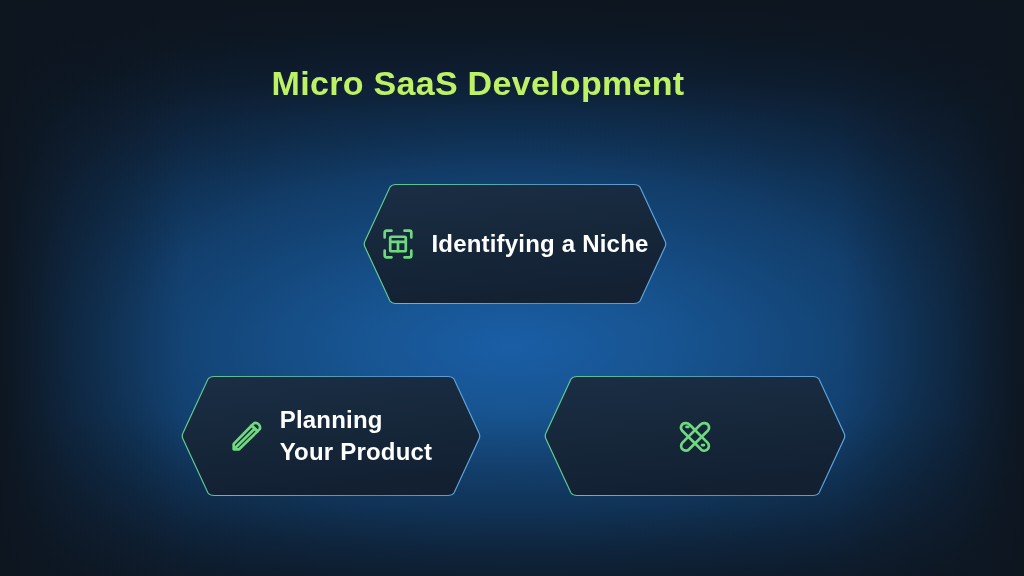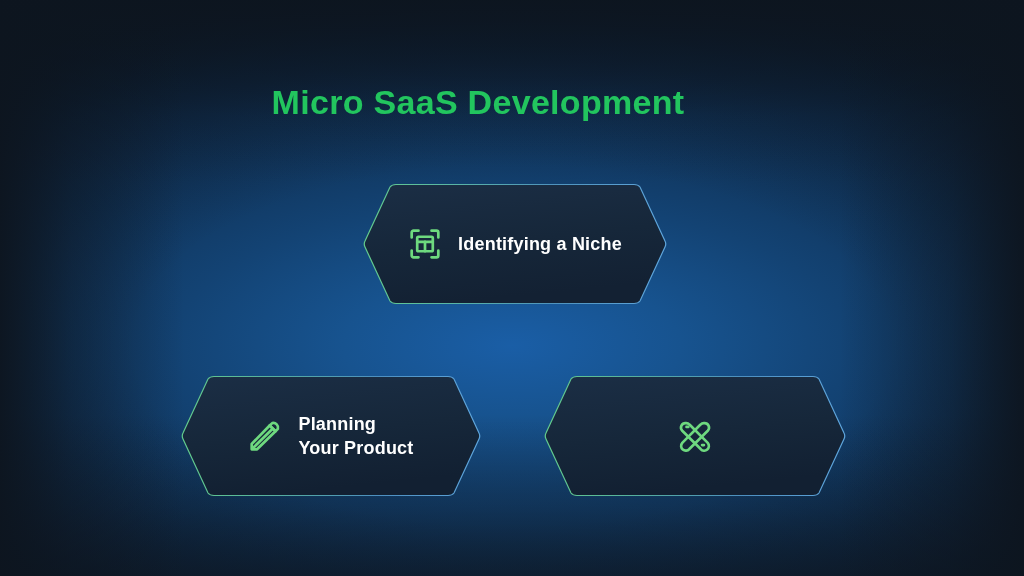--- a/index.html
+++ b/index.html
@@ -64,23 +64,22 @@
   }
 
   
   #title {
     position:absolute;
     top:64px; left:0; width:956px;
     text-align:center;
     font-size:34px;
     font-weight:bold;
     letter-spacing:0.3px;
-    color:#22c55e;
+    color:#bef264;
     white-space:nowrap;
-    margin-top:19px;
   }
 
   
   .card {
     position:absolute;
     display:block;
   }
   .card .hex-svg {
     position:absolute; inset:0;
     width:100%; height:100%;
@@ -93,21 +92,21 @@
     justify-content:center;
     gap:16px;
   }
   .card-icon {
     flex:0 0 auto;
     width:34px; height:34px;
     display:block;
   }
   .card-label {
     color:#ffffff;
-    font-size:18px;
+    font-size:24px;
     font-weight:bold;
     line-height:1.35;
     letter-spacing:0.2px;
     white-space:pre-line;
   }
 
   
   #card-niche   { left:362px; top:183px; width:306px; height:122px; }
   #card-plan    { left:180px; top:375px; width:302px; height:122px; }
   #card-build   { left:543px; top:375px; width:304px; height:122px; }

